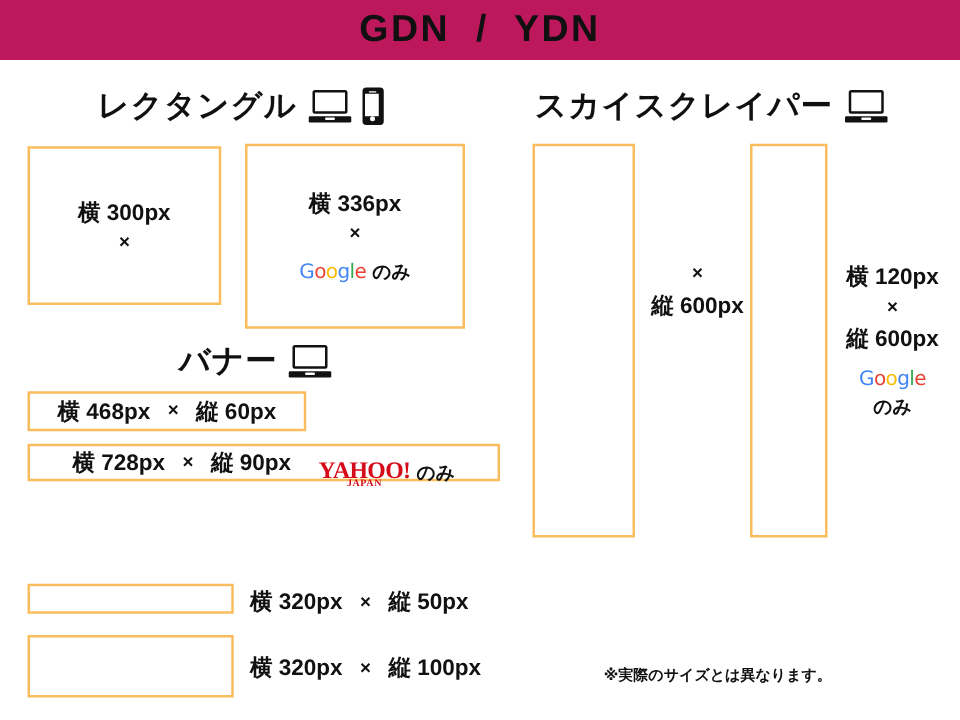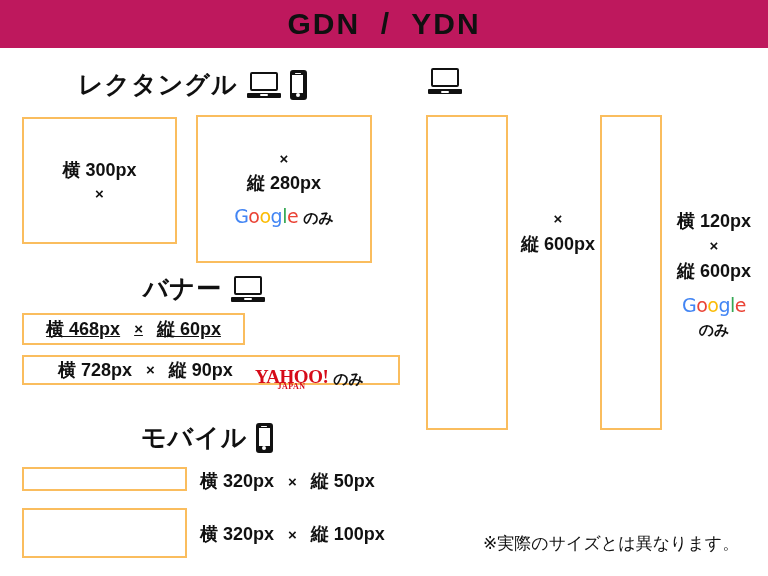--- a/index.html
+++ b/index.html
@@ -173,21 +173,21 @@
     gap: 14px;
     font-size: 18px;
     font-weight: bold;
     color: #111;
     white-space: nowrap;
   }
 
   
   .google {
     font-family: "DejaVu Sans", "Liberation Sans", sans-serif;
-    font-size: 19px;
+    font-size: 16px;
     letter-spacing: -0.5px;
     font-weight: normal;
     display: inline-block;
   }
   .google .g1 { color: #4285F4; }
   .google .o1 { color: #EA4335; }
   .google .o2 { color: #FBBC05; }
   .google .g2 { color: #4285F4; }
   .google .l1 { color: #34A853; }
   .google .e1 { color: #EA4335; }
@@ -220,22 +220,22 @@
   .yahoo .y-sub {
     font-size: 8px;
     font-weight: bold;
     letter-spacing: 0.5px;
     margin-top: -1px;
   }
 
   
   .footnote {
     position: absolute;
-    font-size: 17px;
-    font-weight: normal;
+    font-size: 12px;
+    font-weight: bold;
     color: #111;
     white-space: nowrap;
   }
 </style>
 </head>
 <body>
 
 <div id="page">
 
   <div class="header">
@@ -258,39 +258,39 @@
 
   <div class="box" style="left:22px; top:117px; width:155px; height:127px;">
     <div class="box-inner">
       <span class="dim">横 300px</span>
       <span class="times">×</span>
     </div>
   </div>
 
   <div class="box" style="left:196px; top:115px; width:176px; height:148px;">
     <div class="box-inner">
+      <span class="dim">横 336px</span>
       <span class="times">×</span>
-      <span class="dim">縦 280px</span>
       <span class="google-line" style="margin-top:7px;">
         <span class="google"><span class="g1">G</span><span class="o1">o</span><span class="o2">o</span><span class="g2">g</span><span class="l1">l</span><span class="e1">e</span></span>
         <span class="nomi">のみ</span>
       </span>
     </div>
   </div>
 
   <div class="sec-head" style="left:143px; top:272px;">
     <span class="txt">バナー</span>
     <span class="ico-laptop">
       <span class="screen"></span>
         <span class="notch"></span>
         <span class="base"></span>
     </span>
   </div>
 
-  <div class="box" style="left:22px; top:313px; width:223px; height:32px;text-decoration:underline;">
+  <div class="box" style="left:22px; top:313px; width:223px; height:32px;">
     <div class="box-inner">
       <span class="dim-row">
         <span>横 468px</span>
         <span class="times">×</span>
         <span>縦 60px</span>
       </span>
     </div>
   </div>
 
   <div class="box" style="left:22px; top:355px; width:378px; height:30px;">
@@ -303,44 +303,37 @@
           <span class="yahoo">
             <span class="y-main">YAHOO!</span>
             <span class="y-sub">JAPAN</span>
           </span>
           <span class="nomi">のみ</span>
         </span>
       </span>
     </div>
   </div>
 
-  <div class="sec-head" style="left:141px; top:421px;">
-    <span class="txt">モバイル</span>
-    <span class="ico-phone">
-      <span class="pspk"></span>
-        <span class="pscreen"></span>
-        <span class="phome"></span>
-    </span>
-  </div>
 
   <div class="box" style="left:22px; top:467px; width:165px; height:24px;"></div>
   <div class="label-row" style="left:200px; top:469px;">
     <span>横 320px</span>
     <span class="times">×</span>
     <span>縦 50px</span>
   </div>
 
   <div class="box" style="left:22px; top:508px; width:165px; height:50px;"></div>
   <div class="label-row" style="left:200px; top:522px;">
     <span>横 320px</span>
     <span class="times">×</span>
     <span>縦 100px</span>
   </div>
 
   <div class="sec-head" style="left:428px; top:68px;">
+    <span class="txt">スカイスクレイパー</span>
     <span class="ico-laptop">
       <span class="screen"></span>
         <span class="notch"></span>
         <span class="base"></span>
     </span>
   </div>
 
   <div class="box" style="left:426px; top:115px; width:82px; height:315px;"></div>
   <div class="label-block" style="left:513px; top:208px; width:90px;">
     <span class="times">×</span>

